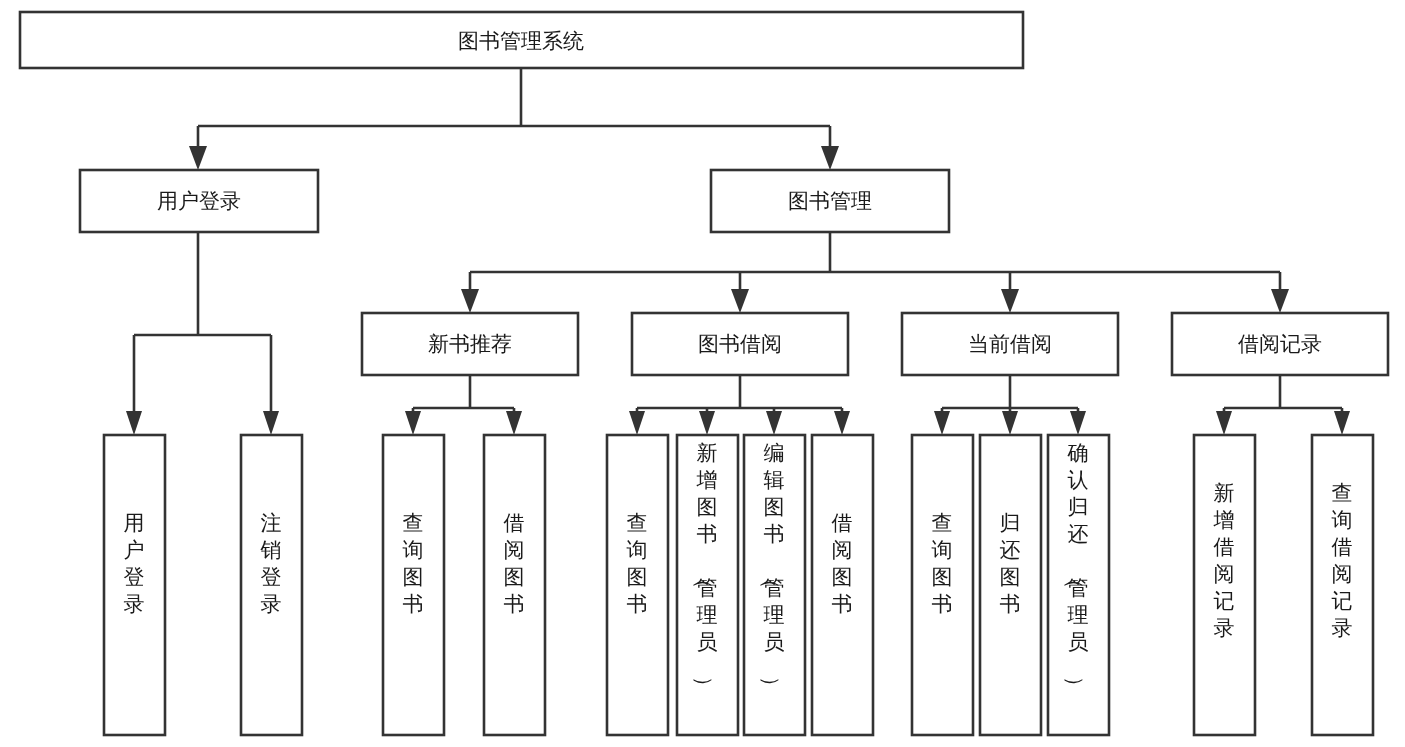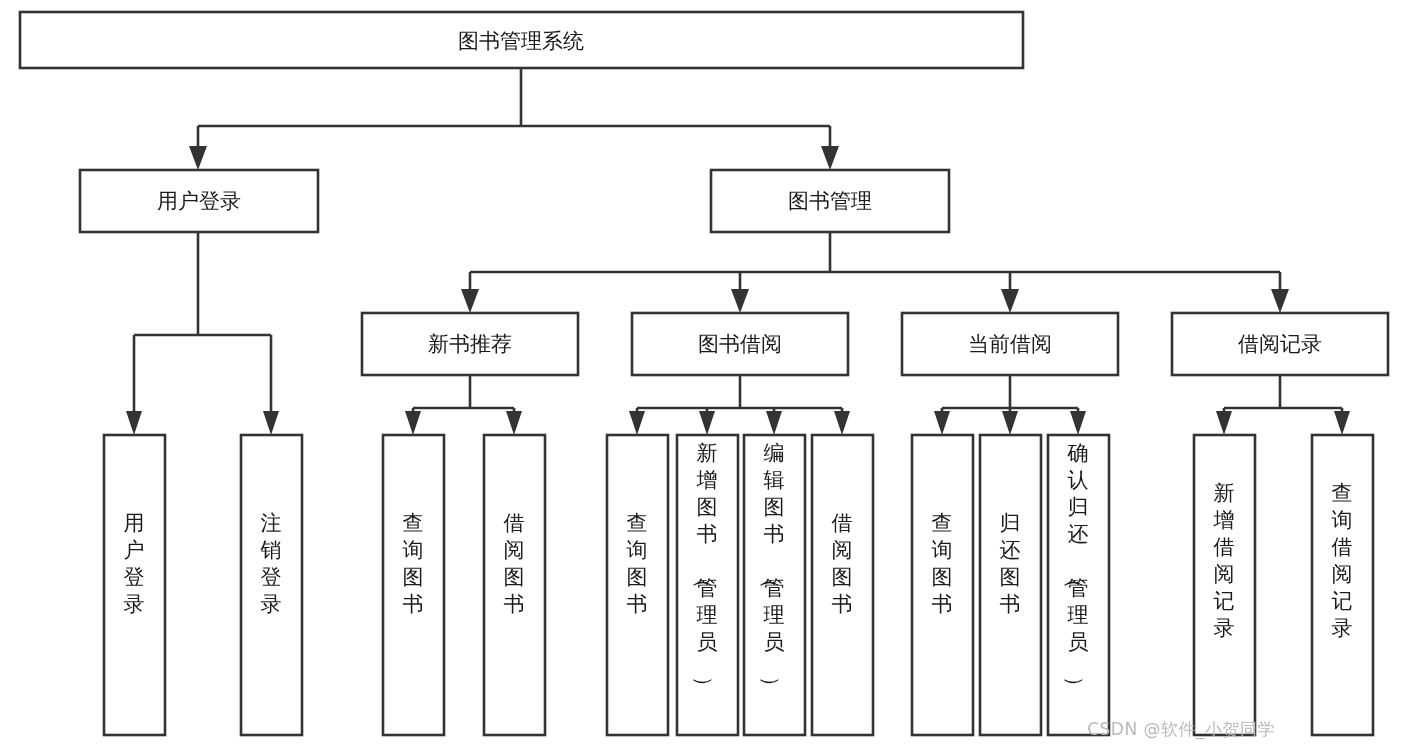--- a/index.html
+++ b/index.html
@@ -241,15 +241,14 @@
       <text class="leaf-label-v" x="1224" y="500"><tspan x="1224" dy="0">新</tspan><tspan x="1224" dy="27">增</tspan><tspan x="1224" dy="27">借</tspan><tspan x="1224" dy="27">阅</tspan><tspan x="1224" dy="27">记</tspan><tspan x="1224" dy="27">录</tspan></text>
     </g>
 
     <g>
       <rect class="node-box" x="1312" y="435" width="61" height="300"></rect>
       <text class="leaf-label-v" x="1342" y="500"><tspan x="1342" dy="0">查</tspan><tspan x="1342" dy="27">询</tspan><tspan x="1342" dy="27">借</tspan><tspan x="1342" dy="27">阅</tspan><tspan x="1342" dy="27">记</tspan><tspan x="1342" dy="27">录</tspan></text>
     </g>
 
   </svg>
 
-  <div class="watermark-text">CSDN @软件_小贺同学</div>
 
 </div>
 
 </body></html>

